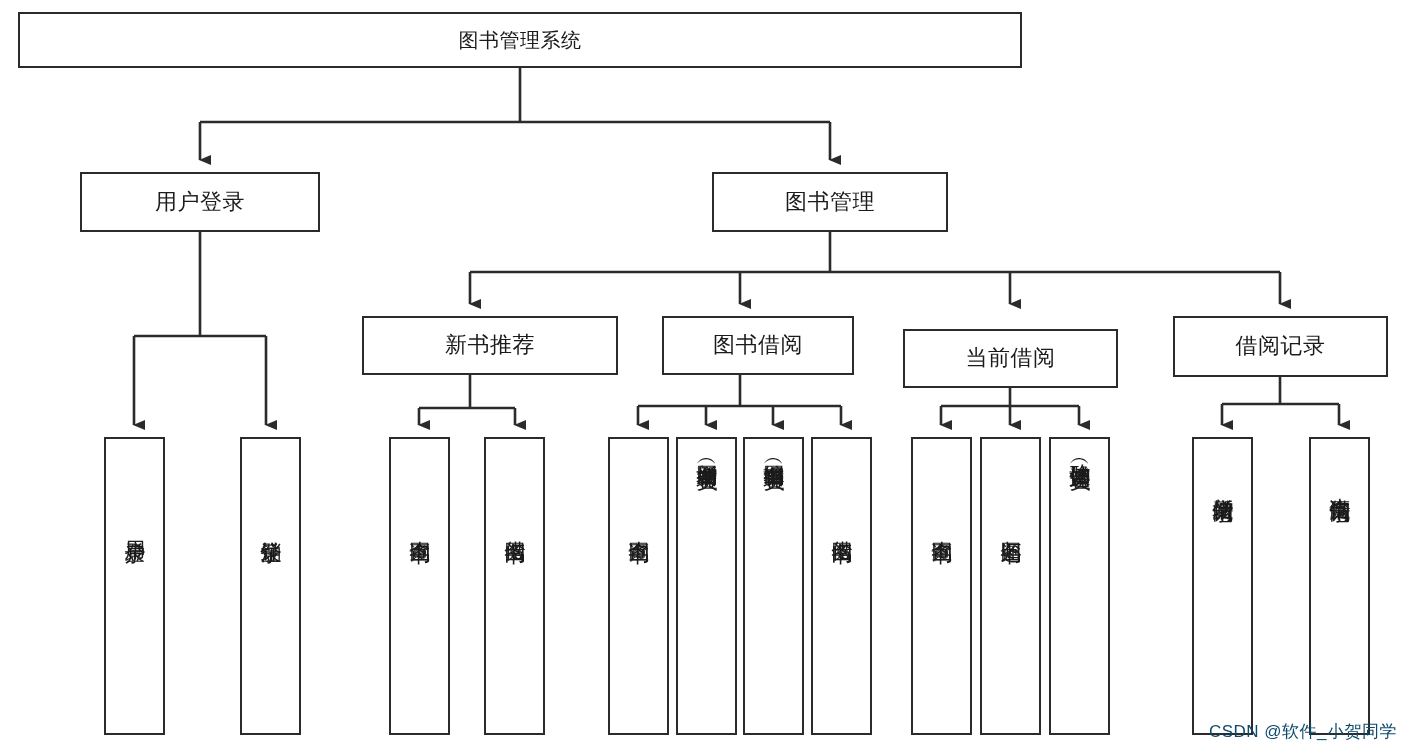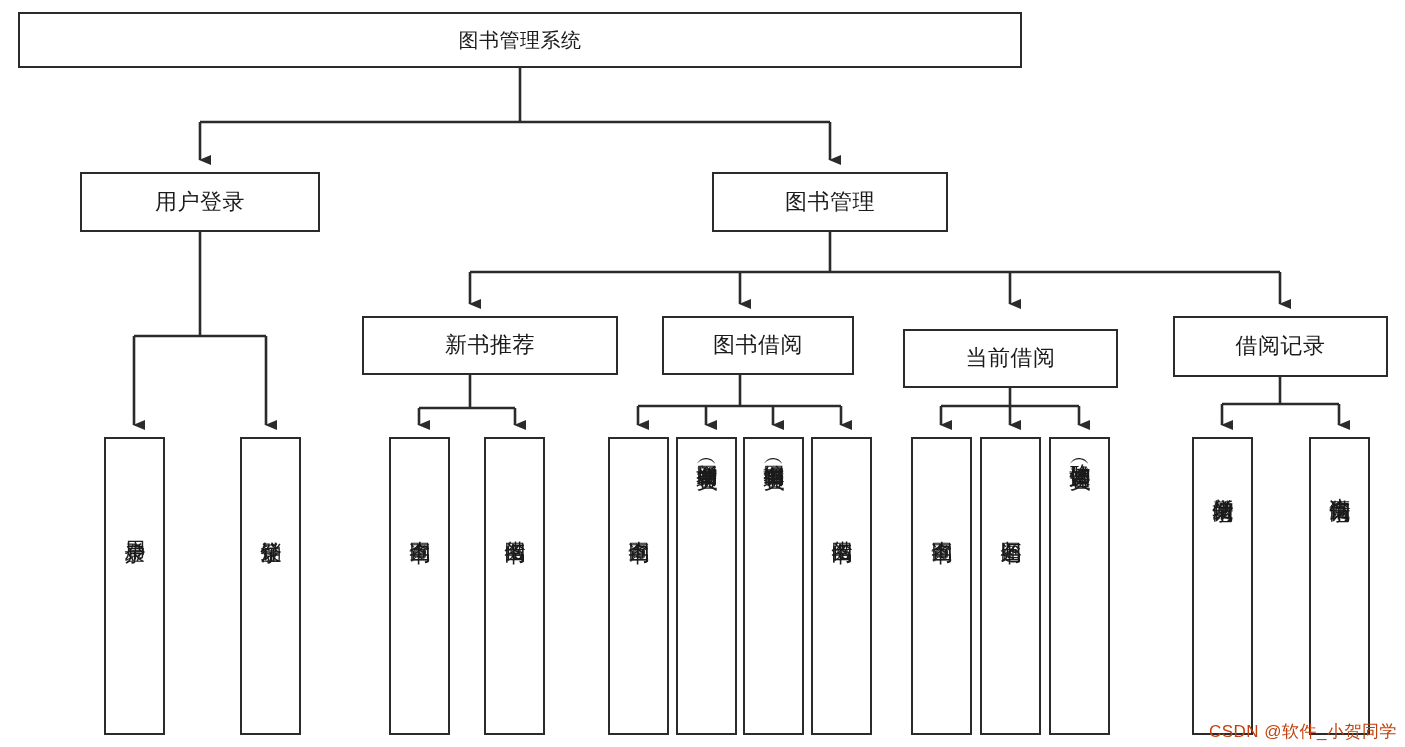--- a/index.html
+++ b/index.html
@@ -59,21 +59,21 @@
     font-size: 21px;
     line-height: 1.18;
     letter-spacing: 1px;
     white-space: nowrap;
   }
   .watermark {
     position: absolute;
     right: 8px;
     bottom: 4px;
     font-size: 17px;
-    color: #c2410c;
+    color: #0c4a6e;
     letter-spacing: 0.5px;
     white-space: nowrap;
     user-select: none;
   }
 </style>
 </head>
 <body>
 
 <div id="canvas">
 

